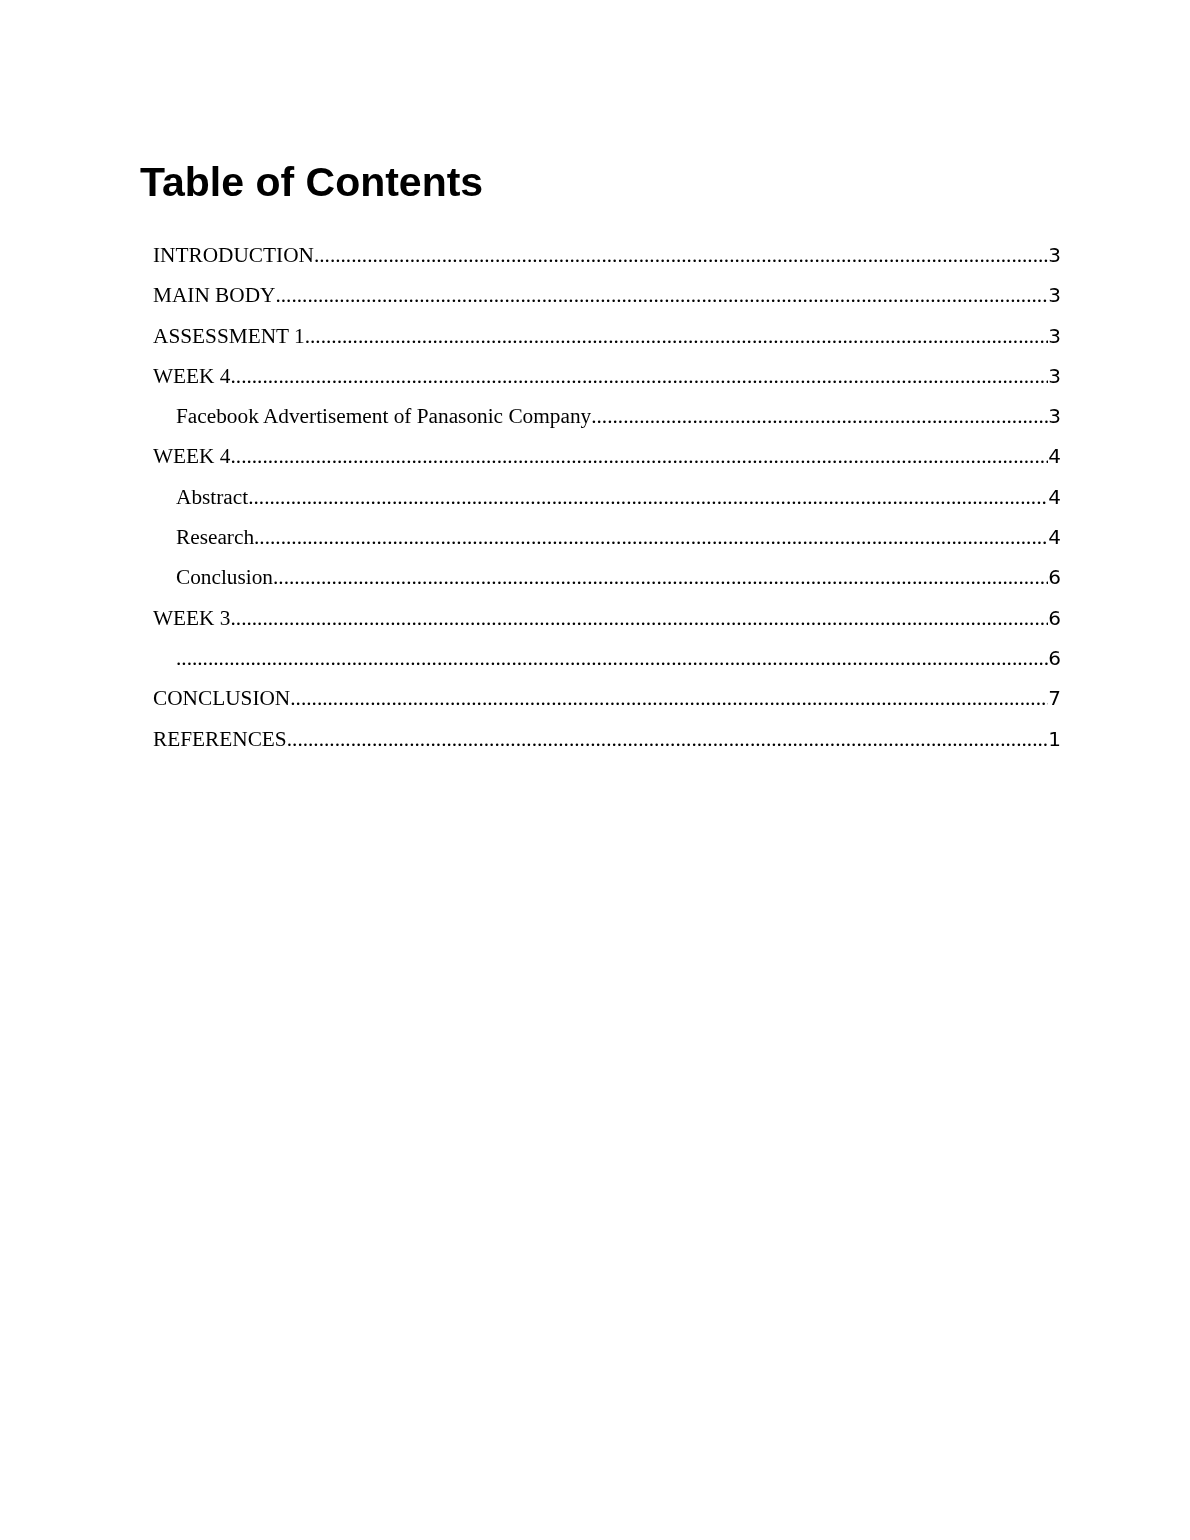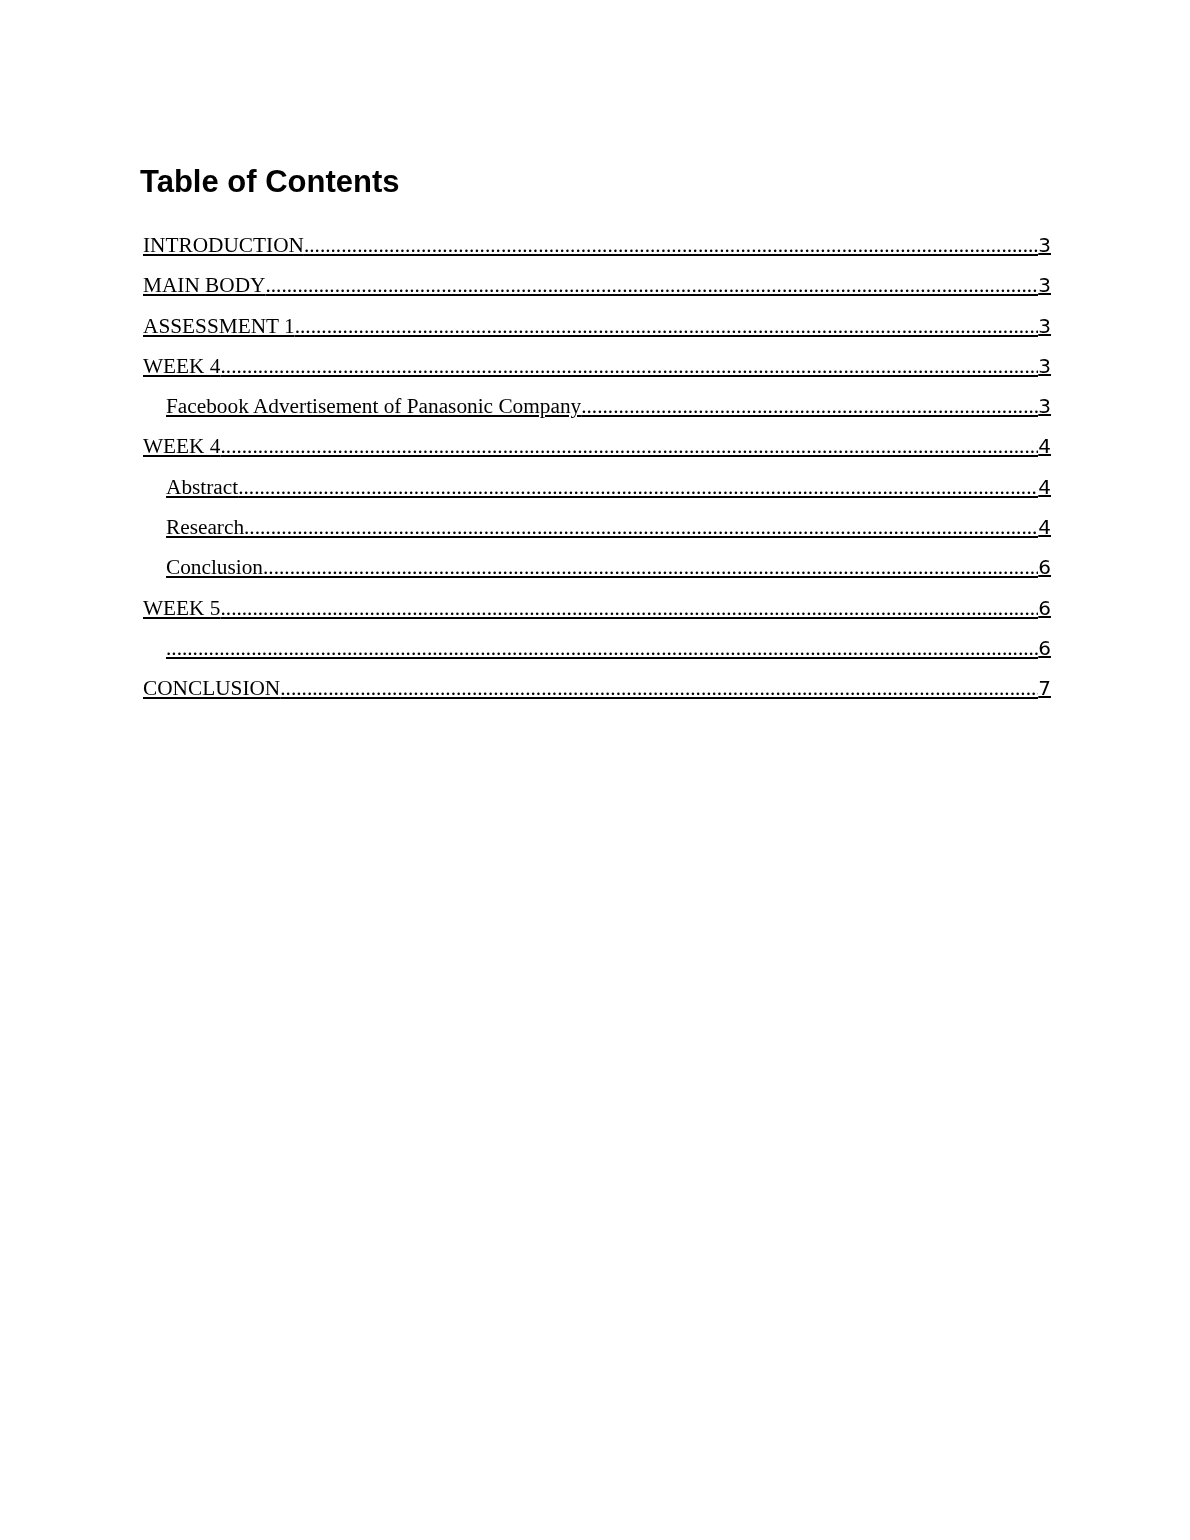--- a/index.html
+++ b/index.html
@@ -1,23 +1,23 @@
 <!DOCTYPE html>
 <html><head>
   <meta charset="utf-8">
   <style>
     html, body { margin: 0; padding: 0; background: #ffffff; }
     body { width: 1190px; height: 1540px; position: relative; overflow: hidden; }
     .page { position: absolute; left: 0; top: 0; width: 1190px; height: 1540px; background: #ffffff; }
     .toc-title {
       position: absolute; left: 140px; top: 162px;
       font-family: "Liberation Sans", sans-serif; font-weight: bold;
-      font-size: 31px; color: #000; margin: 0; line-height: 40px;
+      font-size: 41px; color: #000; margin: 0; line-height: 40px;
     }
-    .toc-list { position: absolute; left: 141px; top: 223px; width: 908px; margin: 2px; padding: 0; list-style: none; text-decoration: underline; }
+    .toc-list { position: absolute; left: 141px; top: 223px; width: 908px; margin: 12px; padding: 0; list-style: none; }
     .toc-entry {
       display: flex; align-items: baseline; height: 40.3px; line-height: 40.3px;
       font-family: "Liberation Serif", serif; font-size: 21.3px; color: #000;
       white-space: nowrap; overflow: hidden; cursor: pointer;
     }
     .toc-entry.level-2 { padding-left: 23px; }
     .toc-label { flex: 0 0 auto; }
     .toc-leader { flex: 1 1 auto; overflow: hidden; white-space: nowrap; }
     .toc-leader::after {
       content: "........................................................................................................................................................................................................................................................";
@@ -70,27 +70,32 @@
       <span class="toc-label">Research</span>
       <span class="toc-leader"></span>
       <span class="toc-page">4</span>
     </li>
     <li class="toc-entry level-2">
       <span class="toc-label">Conclusion</span>
       <span class="toc-leader"></span>
       <span class="toc-page">6</span>
     </li>
     <li class="toc-entry level-1">
-      <span class="toc-label">WEEK 5</span>
+      <span class="toc-label">WEEK 3</span>
       <span class="toc-leader"></span>
       <span class="toc-page">6</span>
     </li>
     <li class="toc-entry level-2">
       <span class="toc-leader"></span>
       <span class="toc-page">6</span>
     </li>
     <li class="toc-entry level-1">
       <span class="toc-label">CONCLUSION</span>
       <span class="toc-leader"></span>
       <span class="toc-page">7</span>
     </li>
+    <li class="toc-entry level-1">
+      <span class="toc-label">REFERENCES</span>
+      <span class="toc-leader"></span>
+      <span class="toc-page">1</span>
+    </li>
   </ul>
 </div>
 
 </body></html>

